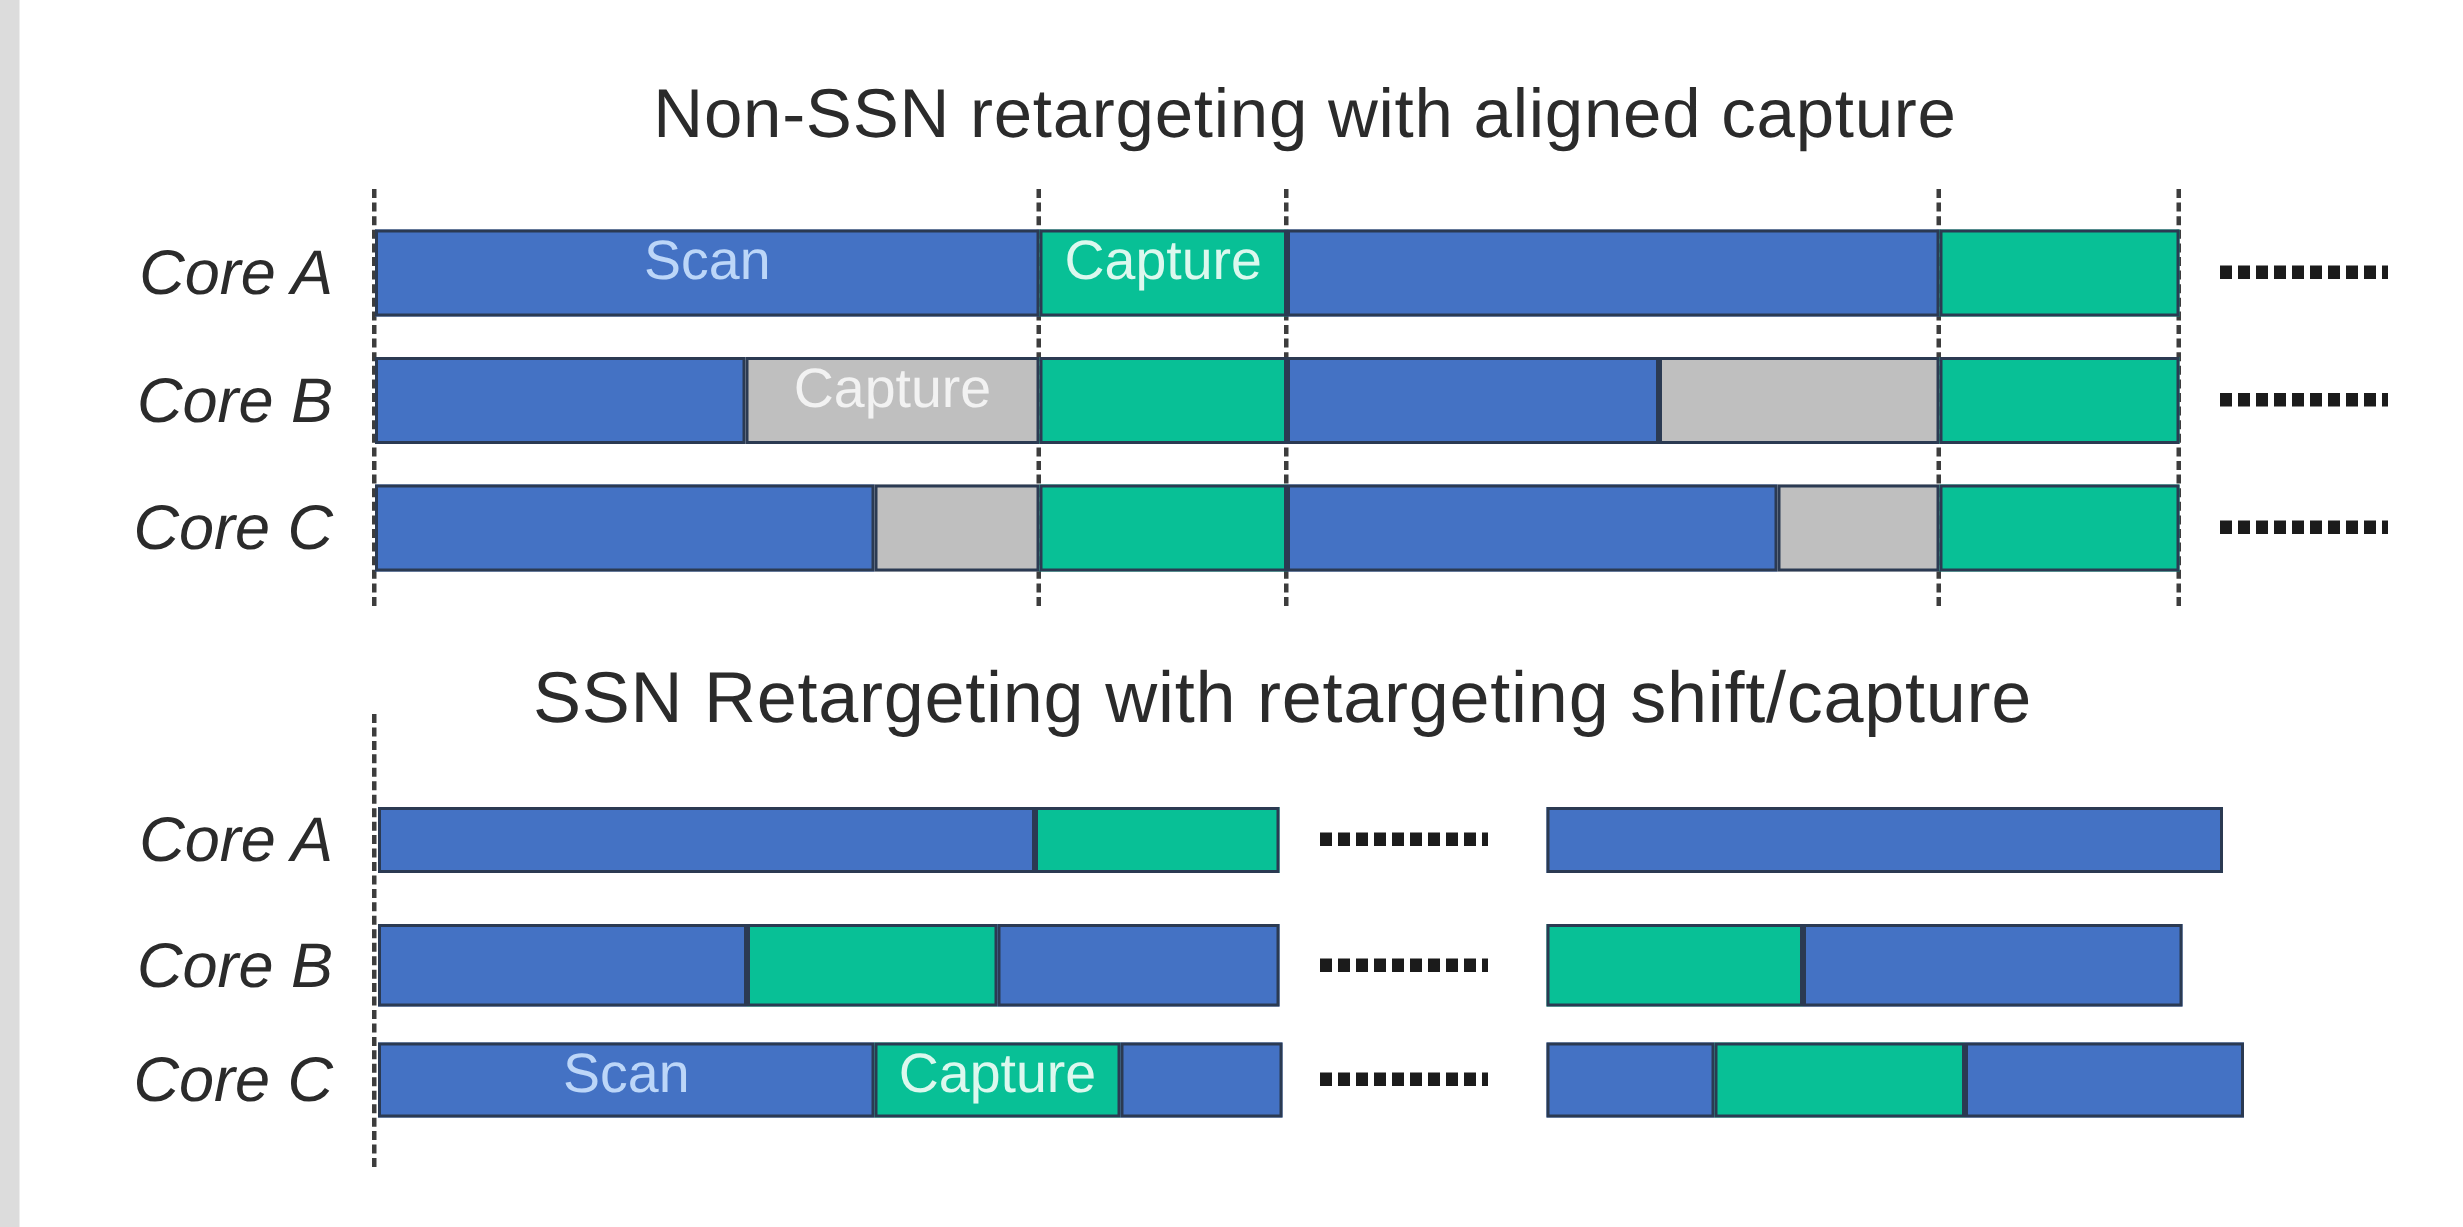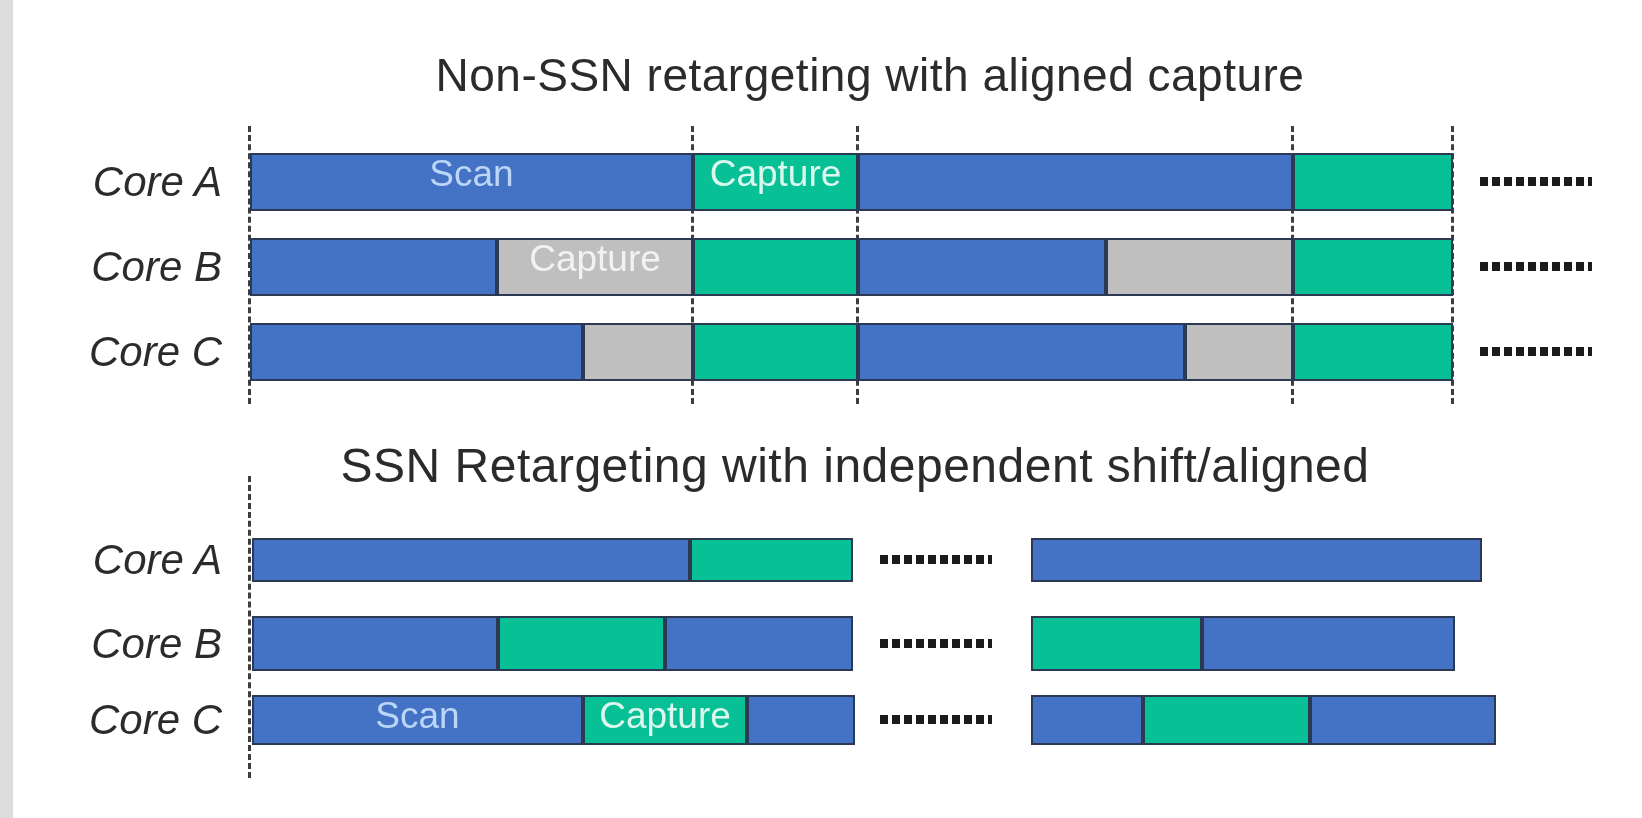--- a/index.html
+++ b/index.html
@@ -82,21 +82,21 @@
     <div class="seg" style="left: 1293px; top: 238px; width: 160px; height: 58px; background: rgb(8, 192, 150); border-color: rgb(43, 58, 82);"></div>
     <div class="dots" style="left: 1480px; top: 262px; width: 112px; background: repeating-linear-gradient(90deg, rgb(27, 27, 27) 0px, rgb(27, 27, 27) 8px, transparent 8px, transparent 12px);"></div>
     <div class="rowlabel" style="top: 326px; color: rgb(43, 43, 43);">Core C</div>
     <div class="seg" style="left: 250px; top: 323px; width: 333px; height: 58px; background: rgb(68, 114, 196); border-color: rgb(43, 58, 82);"></div>
     <div class="seg" style="left: 583px; top: 323px; width: 110px; height: 58px; background: rgb(191, 191, 191); border-color: rgb(43, 58, 82);"></div>
     <div class="seg" style="left: 693px; top: 323px; width: 165px; height: 58px; background: rgb(8, 192, 150); border-color: rgb(43, 58, 82);"></div>
     <div class="seg" style="left: 858px; top: 323px; width: 327px; height: 58px; background: rgb(68, 114, 196); border-color: rgb(43, 58, 82);"></div>
     <div class="seg" style="left: 1185px; top: 323px; width: 108px; height: 58px; background: rgb(191, 191, 191); border-color: rgb(43, 58, 82);"></div>
     <div class="seg" style="left: 1293px; top: 323px; width: 160px; height: 58px; background: rgb(8, 192, 150); border-color: rgb(43, 58, 82);"></div>
     <div class="dots" style="left: 1480px; top: 347px; width: 112px; background: repeating-linear-gradient(90deg, rgb(27, 27, 27) 0px, rgb(27, 27, 27) 8px, transparent 8px, transparent 12px);"></div>
-    <div class="diagram-title" style="left: 255px; top: 438px; width: 1200px; font-size: 48px; color: rgb(43, 43, 43);">SSN Retargeting with independent shift/aligned</div>
+    <div class="diagram-title" style="left: 255px; top: 438px; width: 1200px; font-size: 48px; color: rgb(43, 43, 43);">SSN Retargeting with retargeting shift/capture</div>
     <div class="dash" style="left: 248px; top: 476px; height: 302px; border-left-color: rgb(61, 61, 61);"></div>
     <div class="rowlabel" style="top: 534px; color: rgb(43, 43, 43);">Core A</div>
     <div class="seg" style="left: 252px; top: 538px; width: 438px; height: 44px; background: rgb(68, 114, 196); border-color: rgb(43, 58, 82);"></div>
     <div class="seg" style="left: 690px; top: 538px; width: 163px; height: 44px; background: rgb(8, 192, 150); border-color: rgb(43, 58, 82);"></div>
     <div class="seg" style="left: 1031px; top: 538px; width: 451px; height: 44px; background: rgb(68, 114, 196); border-color: rgb(43, 58, 82);"></div>
     <div class="dots" style="left: 880px; top: 555px; width: 112px; background: repeating-linear-gradient(90deg, rgb(27, 27, 27) 0px, rgb(27, 27, 27) 8px, transparent 8px, transparent 12px);"></div>
     <div class="rowlabel" style="top: 618px; color: rgb(43, 43, 43);">Core B</div>
     <div class="seg" style="left: 252px; top: 616px; width: 246px; height: 55px; background: rgb(68, 114, 196); border-color: rgb(43, 58, 82);"></div>
     <div class="seg" style="left: 498px; top: 616px; width: 167px; height: 55px; background: rgb(8, 192, 150); border-color: rgb(43, 58, 82);"></div>
     <div class="seg" style="left: 665px; top: 616px; width: 188px; height: 55px; background: rgb(68, 114, 196); border-color: rgb(43, 58, 82);"></div>

